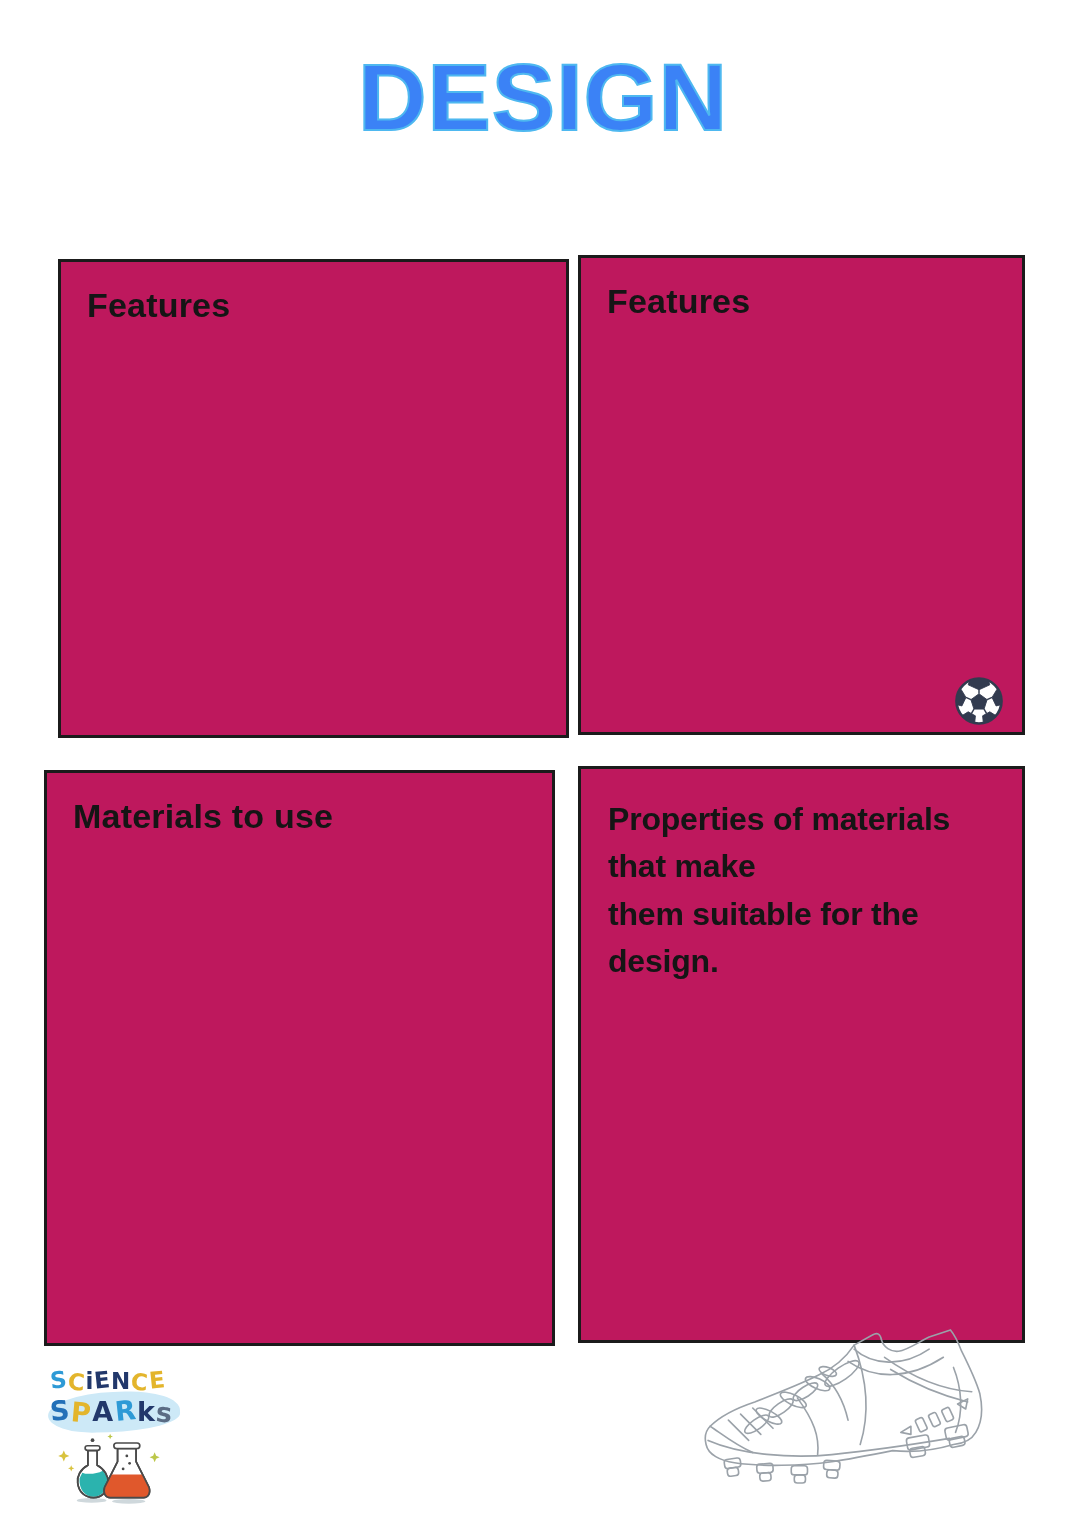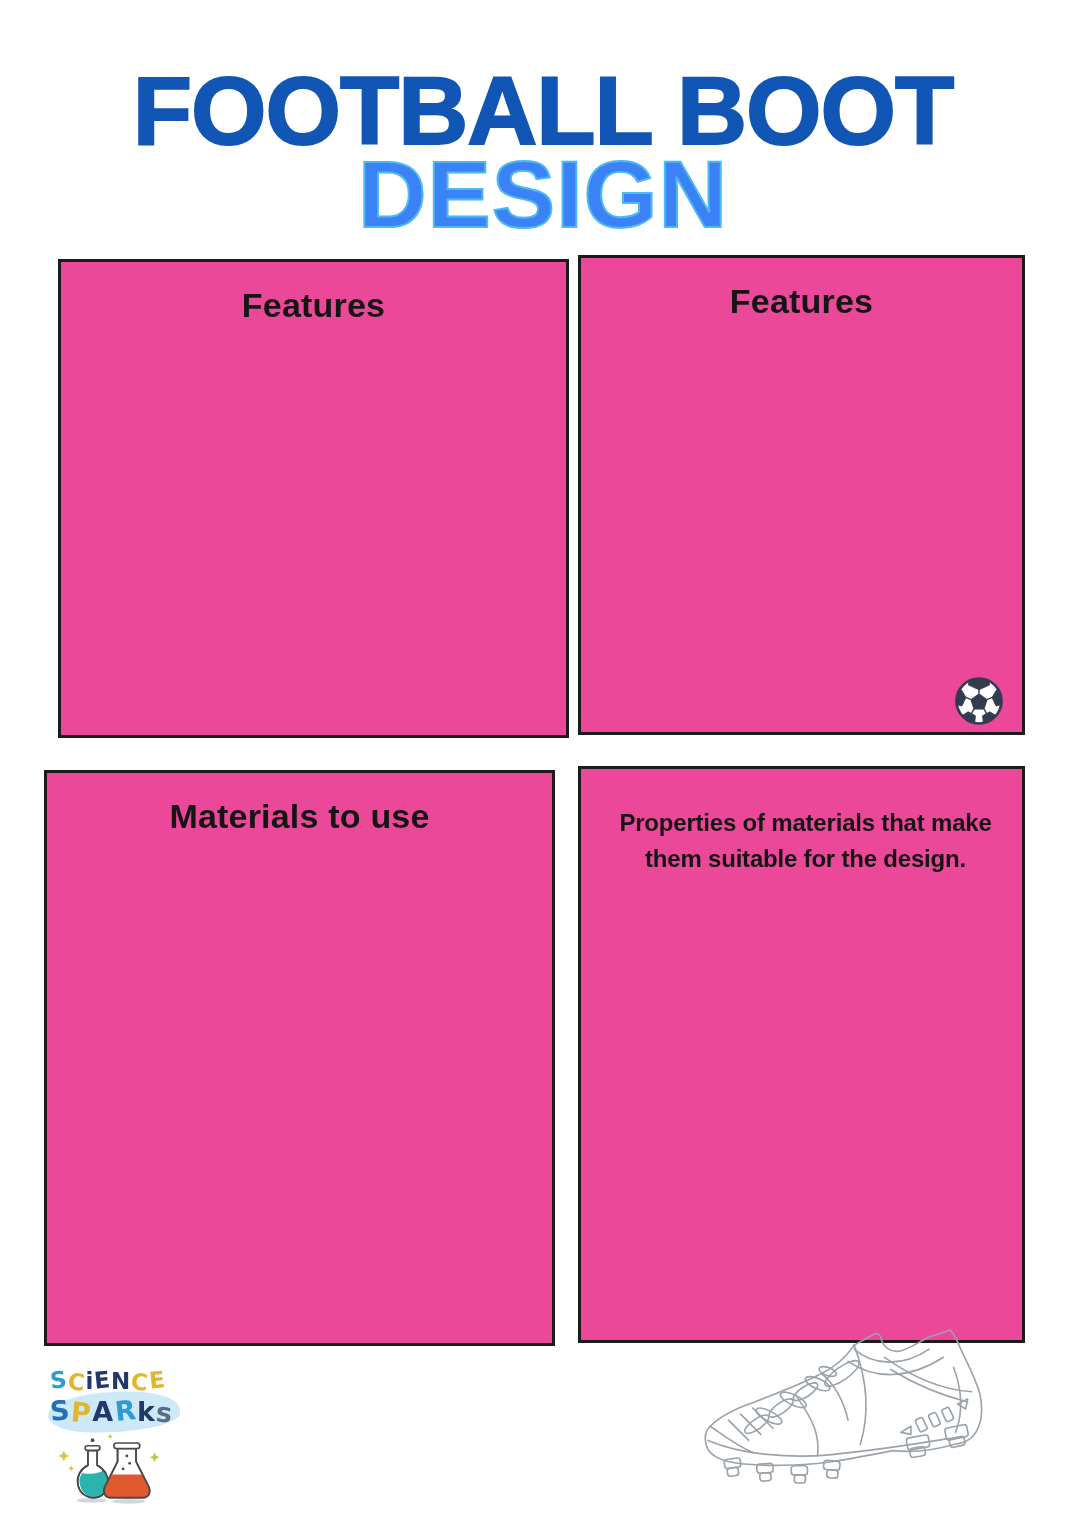--- a/index.html
+++ b/index.html
@@ -16,33 +16,33 @@
     font-size:97px;line-height:97px;font-weight:bold;
     color:#1156b5;-webkit-text-stroke:2px #1156b5;
     letter-spacing:-1px;
   }
   .title-line2{
     font-size:95px;line-height:86px;font-weight:bold;
     color:#3b82f6;-webkit-text-stroke:2px #4eb8f0;
     letter-spacing:1px;margin-top:-8px;
   }
   
-  .wbox{position:absolute;border:3px solid #1b1b1b;background:#ec4899;box-sizing:border-box;text-align:center;}
+  .wbox{position:absolute;border:3px solid #1b1b1b;background:#be185d;box-sizing:border-box;}
   .box-features {left:58px; top:259px; width:511px; height:479px;}
   .box-benefits {left:578px;top:255px; width:447px; height:480px;}
   .box-materials{left:44px; top:770px; width:511px; height:576px;}
   .box-props    {left:578px;top:766px; width:447px; height:577px;}
   .box-label{
     margin:0;padding:24px 26px 0 26px;
     font-size:34px;font-weight:bold;color:#151515;
     letter-spacing:0.2px;
   }
   .box-label-small{
-    margin:14px;padding:22px 14px 0 22px;
-    font-size:24px;font-weight:bold;color:#151515;
+    margin:5px;padding:22px 14px 0 22px;
+    font-size:32px;font-weight:bold;color:#151515;
     line-height:1.48;letter-spacing:-0.2px;
     white-space:pre-line;
   }
   
   .ball{position:absolute;right:16px;bottom:4px;width:54px;height:54px;}
   
   .boot{position:absolute;left:700px;top:1326px;width:290px;height:164px;z-index:3;}
   
   .logo{position:absolute;left:50px;top:1366px;width:150px;z-index:2;}
   .logo-blob{
@@ -57,21 +57,20 @@
   .logo-line span:nth-child(2n){transform:translateY(1px) rotate(5deg);}
   .logo-line span:nth-child(3n+1){transform:translateY(-1px) rotate(-6deg);}
   .logo-flasks{margin-top:2px;margin-left:6px;}
 </style>
 </head>
 <body>
 
 <div class="page">
 
   <div class="title-block">
-    <div class="title-line1">FOOTBALL BOOT</div>
     <div class="title-line2">DESIGN</div>
   </div>
 
   <section class="wbox box-features">
     <h2 class="box-label">Features</h2>
   </section>
 
   <section class="wbox box-benefits">
     <h2 class="box-label">Features</h2>
     <svg class="ball" viewBox="0 0 60 60">

